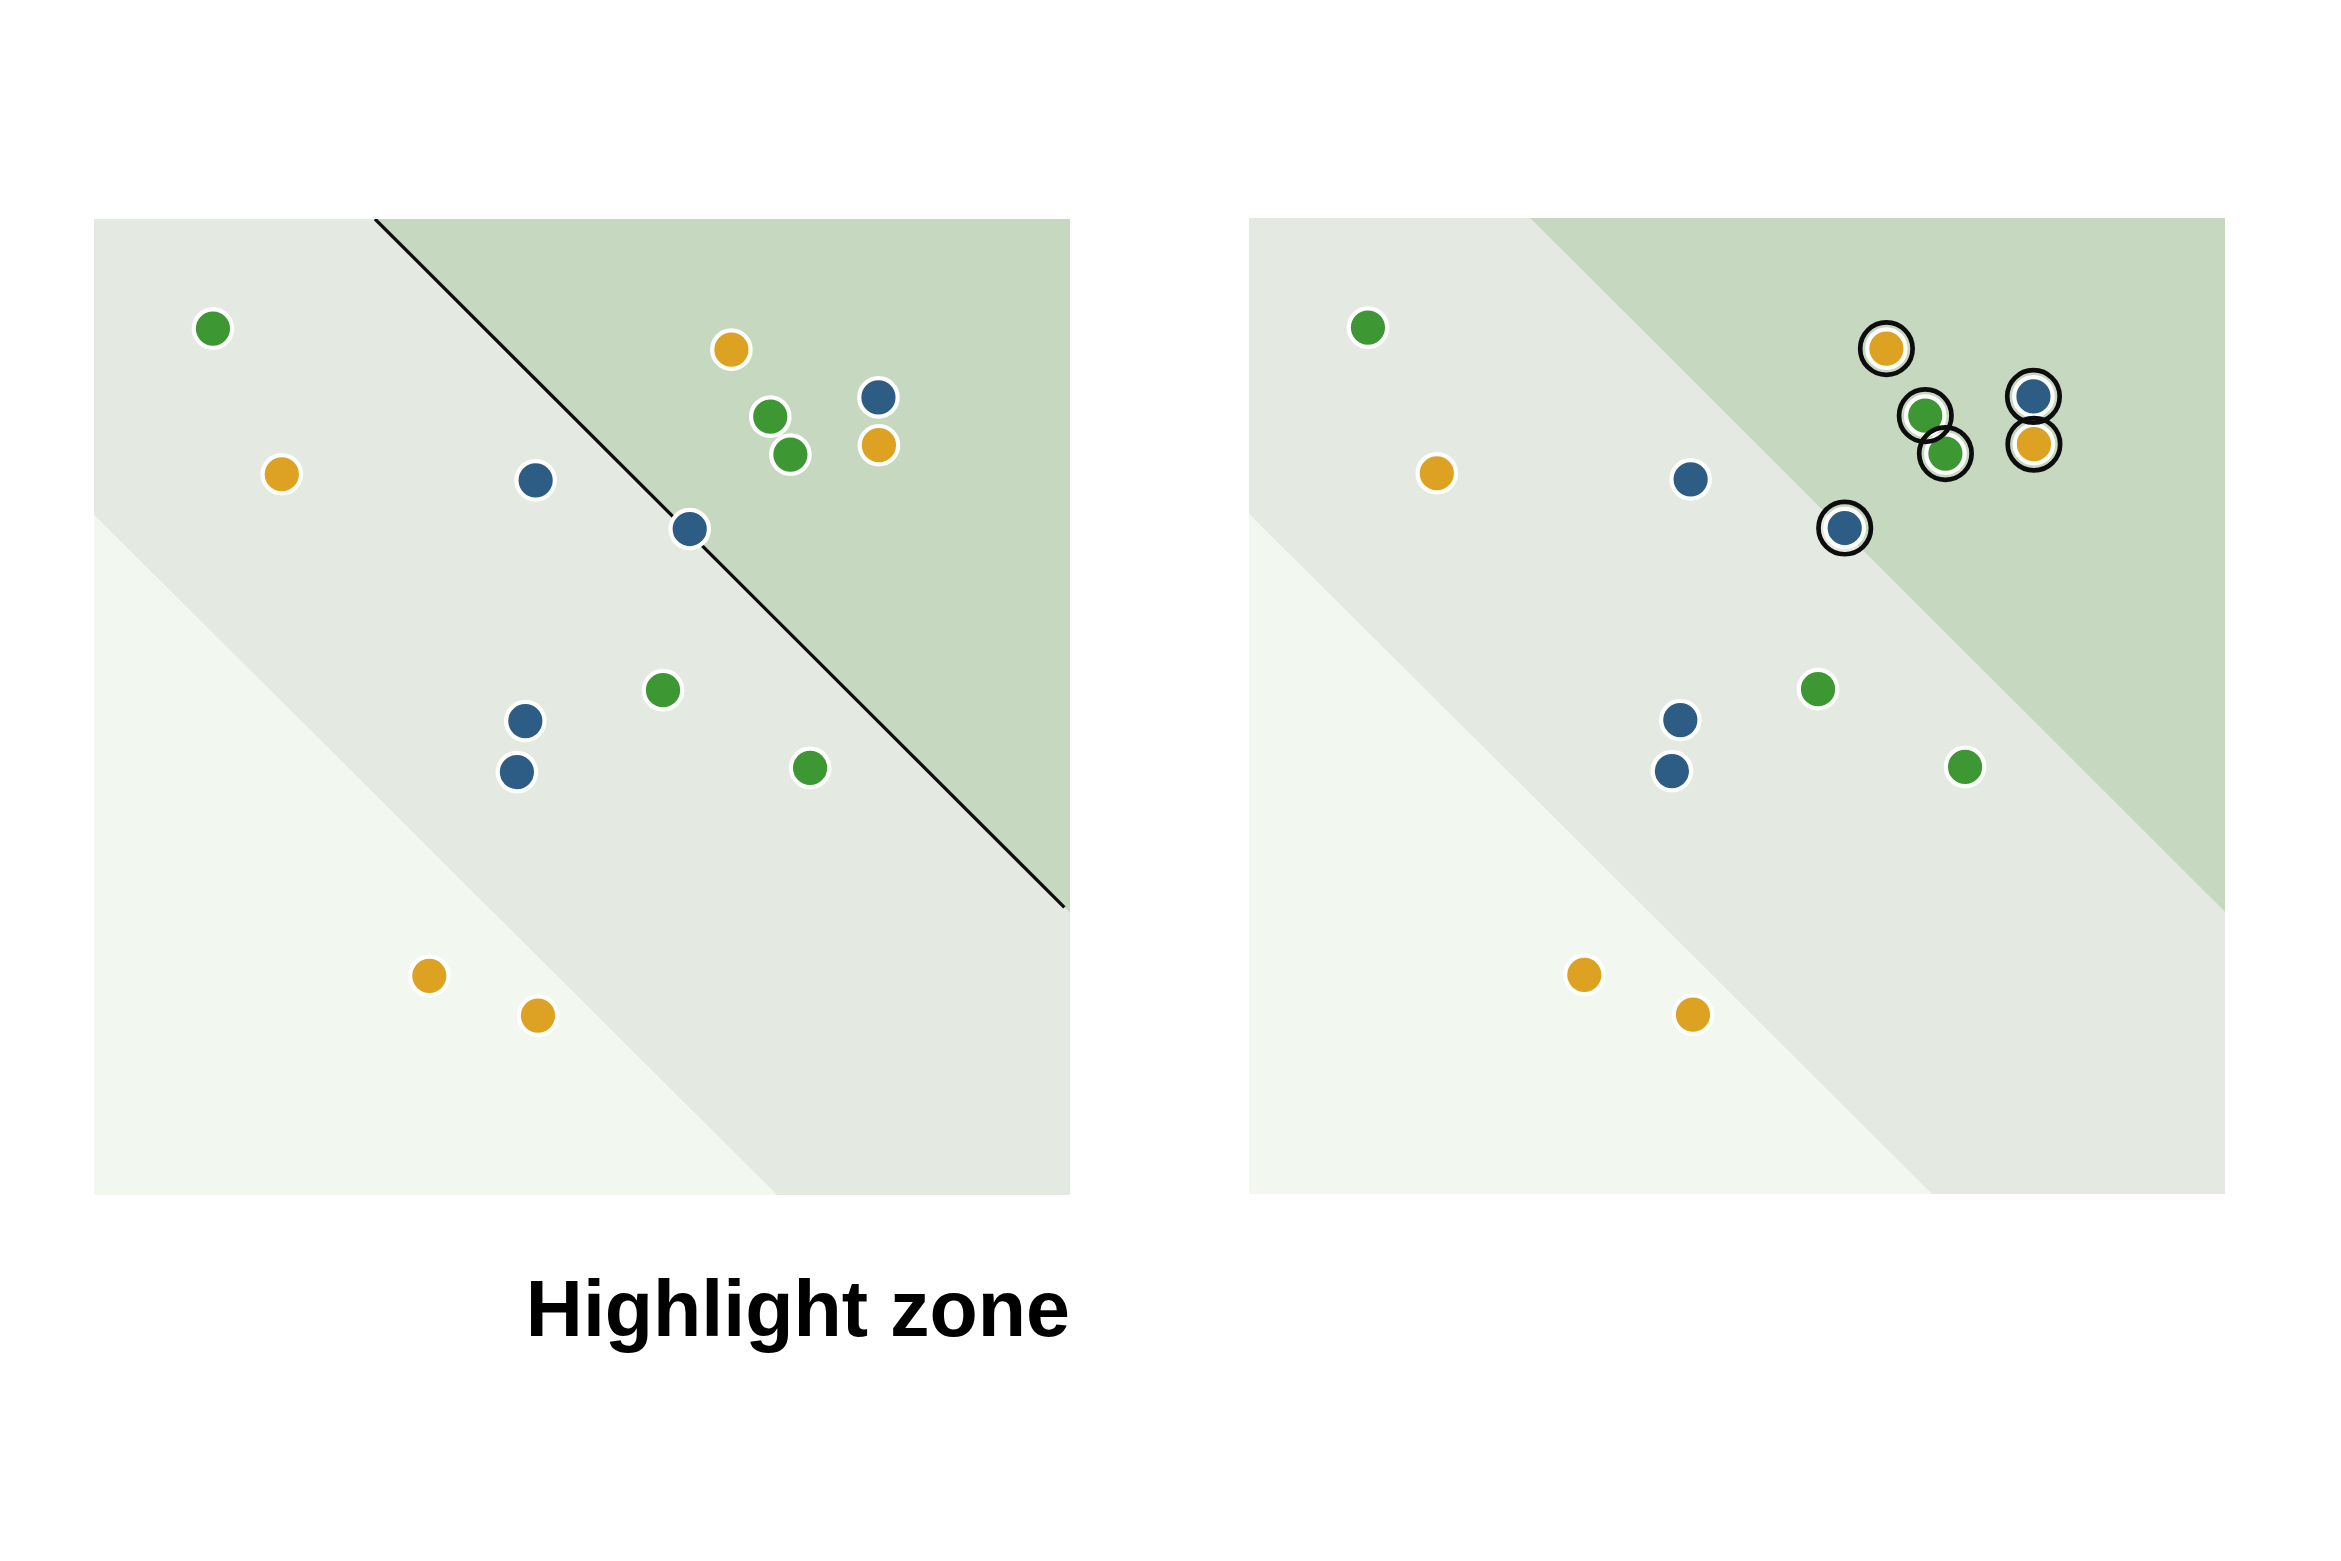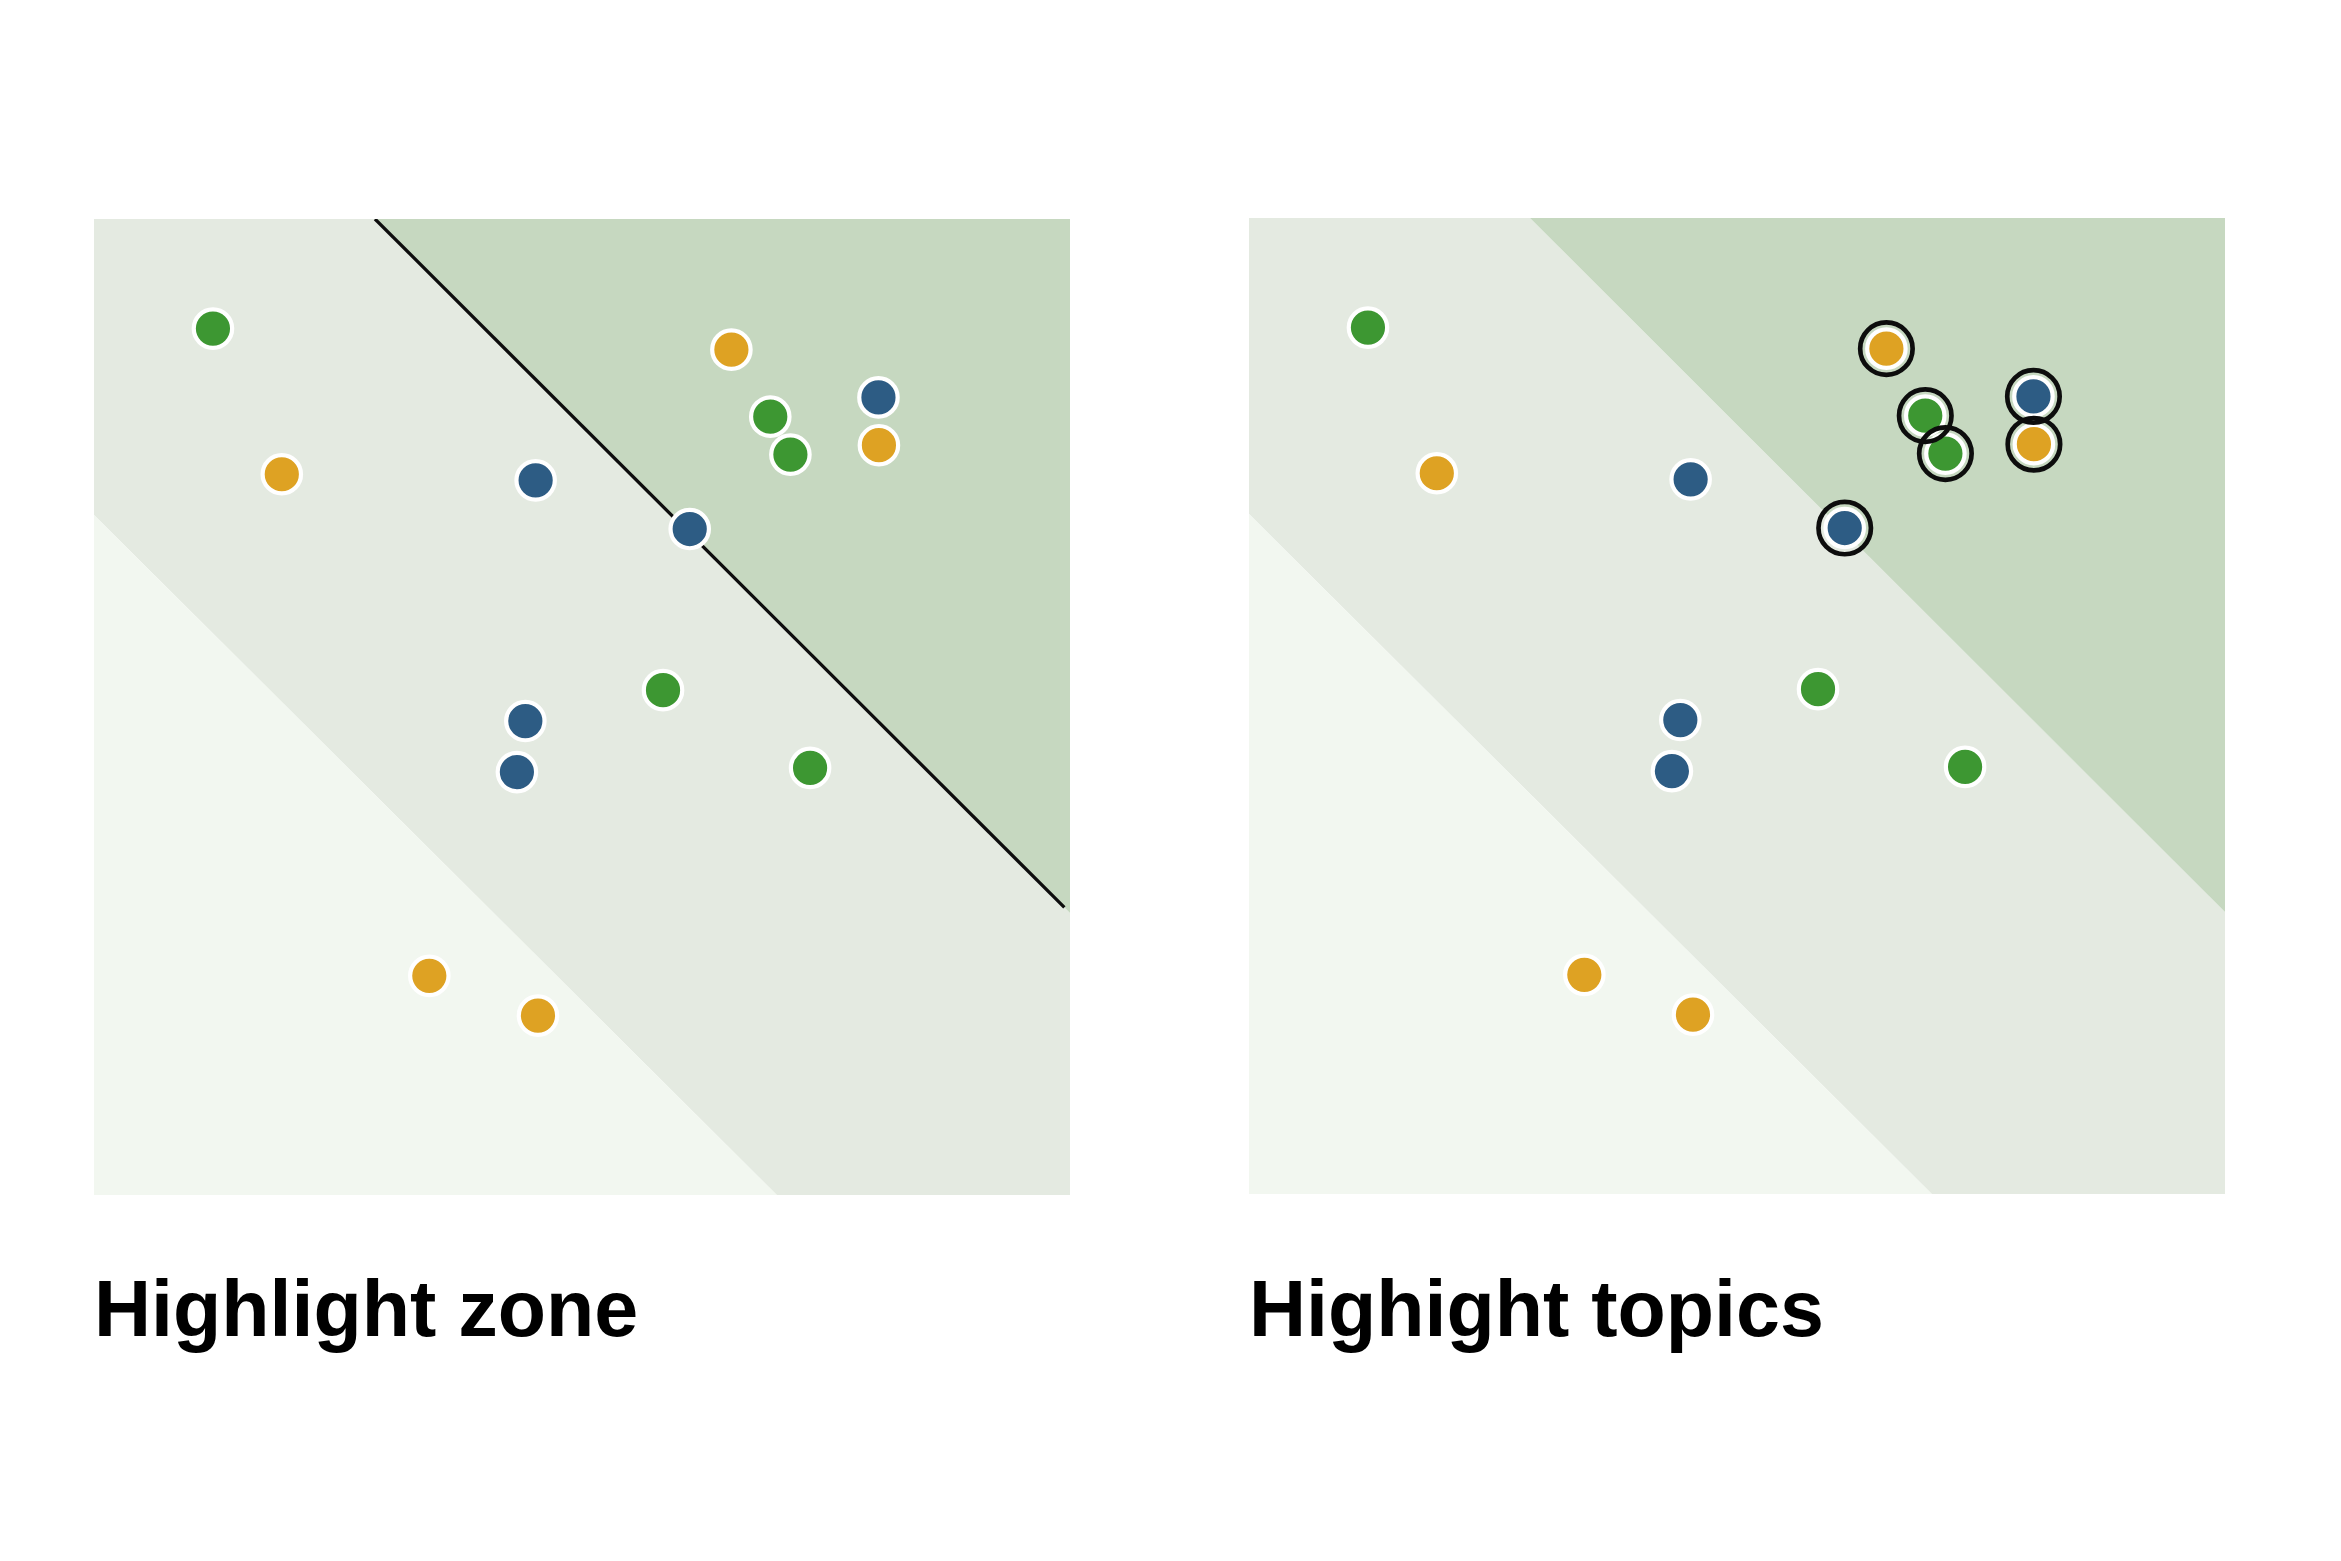--- a/index.html
+++ b/index.html
@@ -8,21 +8,21 @@
     width: 3513px;
     height: 1562px;
     background: #ffffff;
     overflow: hidden;
     font-family: "Liberation Sans", sans-serif;
   }
   .panel-svg { position: absolute; display: block; }
   .panel-title {
     position: absolute;
     top: 1269px;
-    text-align: left;
+    text-align: right;
     font-weight: 700;
     font-size: 79px;
     line-height: 1;
     color: #000000;
     letter-spacing: 0px;
   }
 </style>
 </head>
 <body>
 
@@ -72,16 +72,15 @@
       <circle cx="1361" cy="279" r="56" fill="none" stroke="#0D0D0D" stroke-width="10"></circle>
       <circle cx="1675" cy="381" r="56" fill="none" stroke="#0D0D0D" stroke-width="10"></circle>
       <circle cx="1444" cy="422" r="56" fill="none" stroke="#0D0D0D" stroke-width="10"></circle>
       <circle cx="1487" cy="503" r="56" fill="none" stroke="#0D0D0D" stroke-width="10"></circle>
       <circle cx="1676" cy="483" r="56" fill="none" stroke="#0D0D0D" stroke-width="10"></circle>
       <circle cx="1272" cy="662" r="56" fill="none" stroke="#0D0D0D" stroke-width="10"></circle>
     </svg>
 
   <div class="panel-title" id="title-0" style="left: 94px; width: 976px; color: rgb(0, 0, 0);">Highlight zone</div>
 
-  <div class="panel-title" id="title-1" style="left: 1249px; width: 976px; color: rgb(0, 0, 0);">Highight topics</div>
 
 </div>
 
 
 </body></html>

